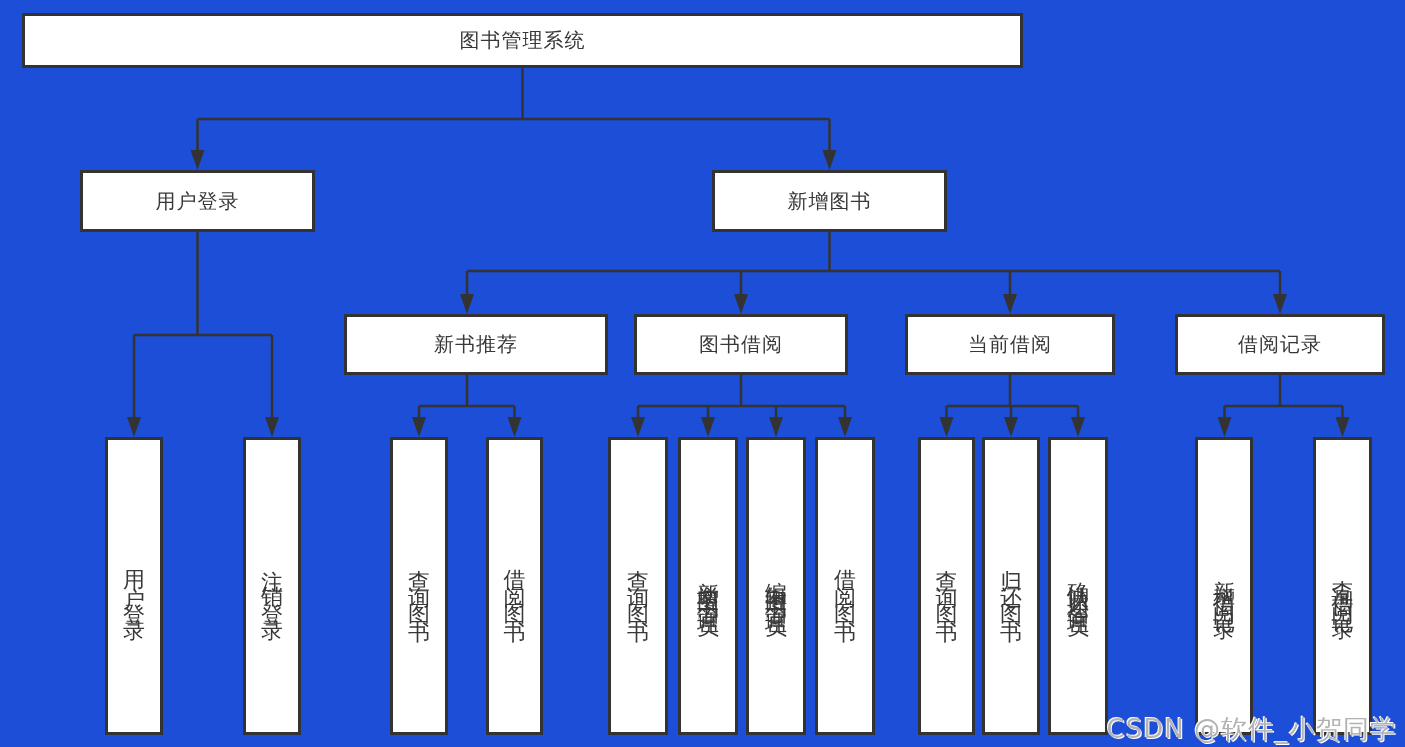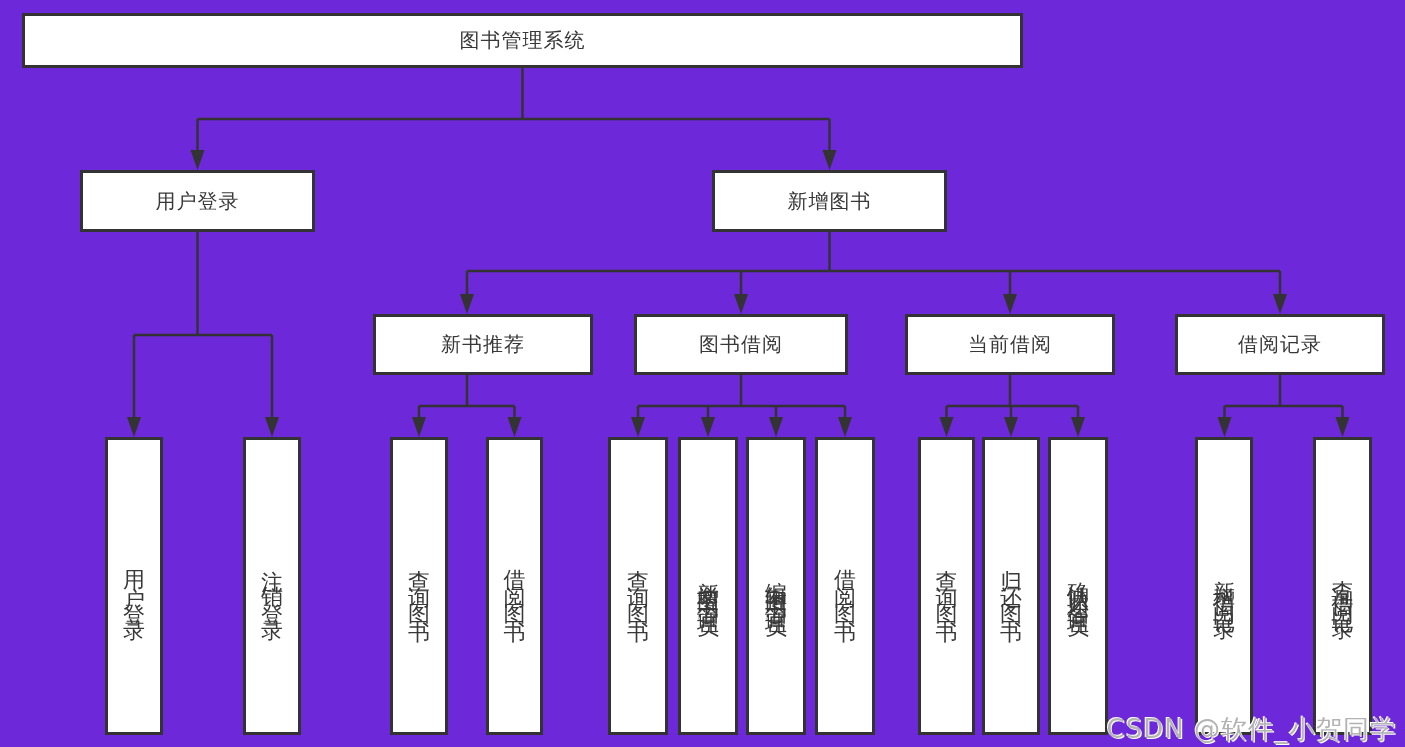--- a/index.html
+++ b/index.html
@@ -1,20 +1,20 @@
 <!DOCTYPE html>
 <html><head>
 <meta charset="utf-8">
 <style>
   html, body { margin: 0; padding: 0; background: #ffffff; }
   .canvas {
     position: relative;
     width: 1405px;
     height: 747px;
-    background: #6d28d9;
+    background: #1d4ed8;
     font-family: "DejaVu Sans", "Liberation Sans", sans-serif;
     overflow: hidden;
   }
   .connector-layer {
     position: absolute;
     left: 0; top: 0;
     width: 1405px; height: 747px;
   }
   .box {
     position: absolute;
@@ -136,21 +136,21 @@
     <span>图书管理系统</span>
   </div>
 
   <div class="box h-box" style="left:80px; top:170px; width:235px; height:62px;">
     <span>用户登录</span>
   </div>
   <div class="box h-box" style="left:712px; top:170px; width:235px; height:62px;">
     <span>新增图书</span>
   </div>
 
-  <div class="box h-box" style="left:373px; top:314px; width:220px; height:61px;">
+  <div class="box h-box" style="left:344px; top:314px; width:264px; height:61px;">
     <span>新书推荐</span>
   </div>
   <div class="box h-box" style="left:634px; top:314px; width:214px; height:61px;">
     <span>图书借阅</span>
   </div>
   <div class="box h-box" style="left:905px; top:314px; width:210px; height:61px;align-items:center;">
     <span>当前借阅</span>
   </div>
   <div class="box h-box" style="left:1175px; top:314px; width:210px; height:61px;">
     <span>借阅记录</span>

